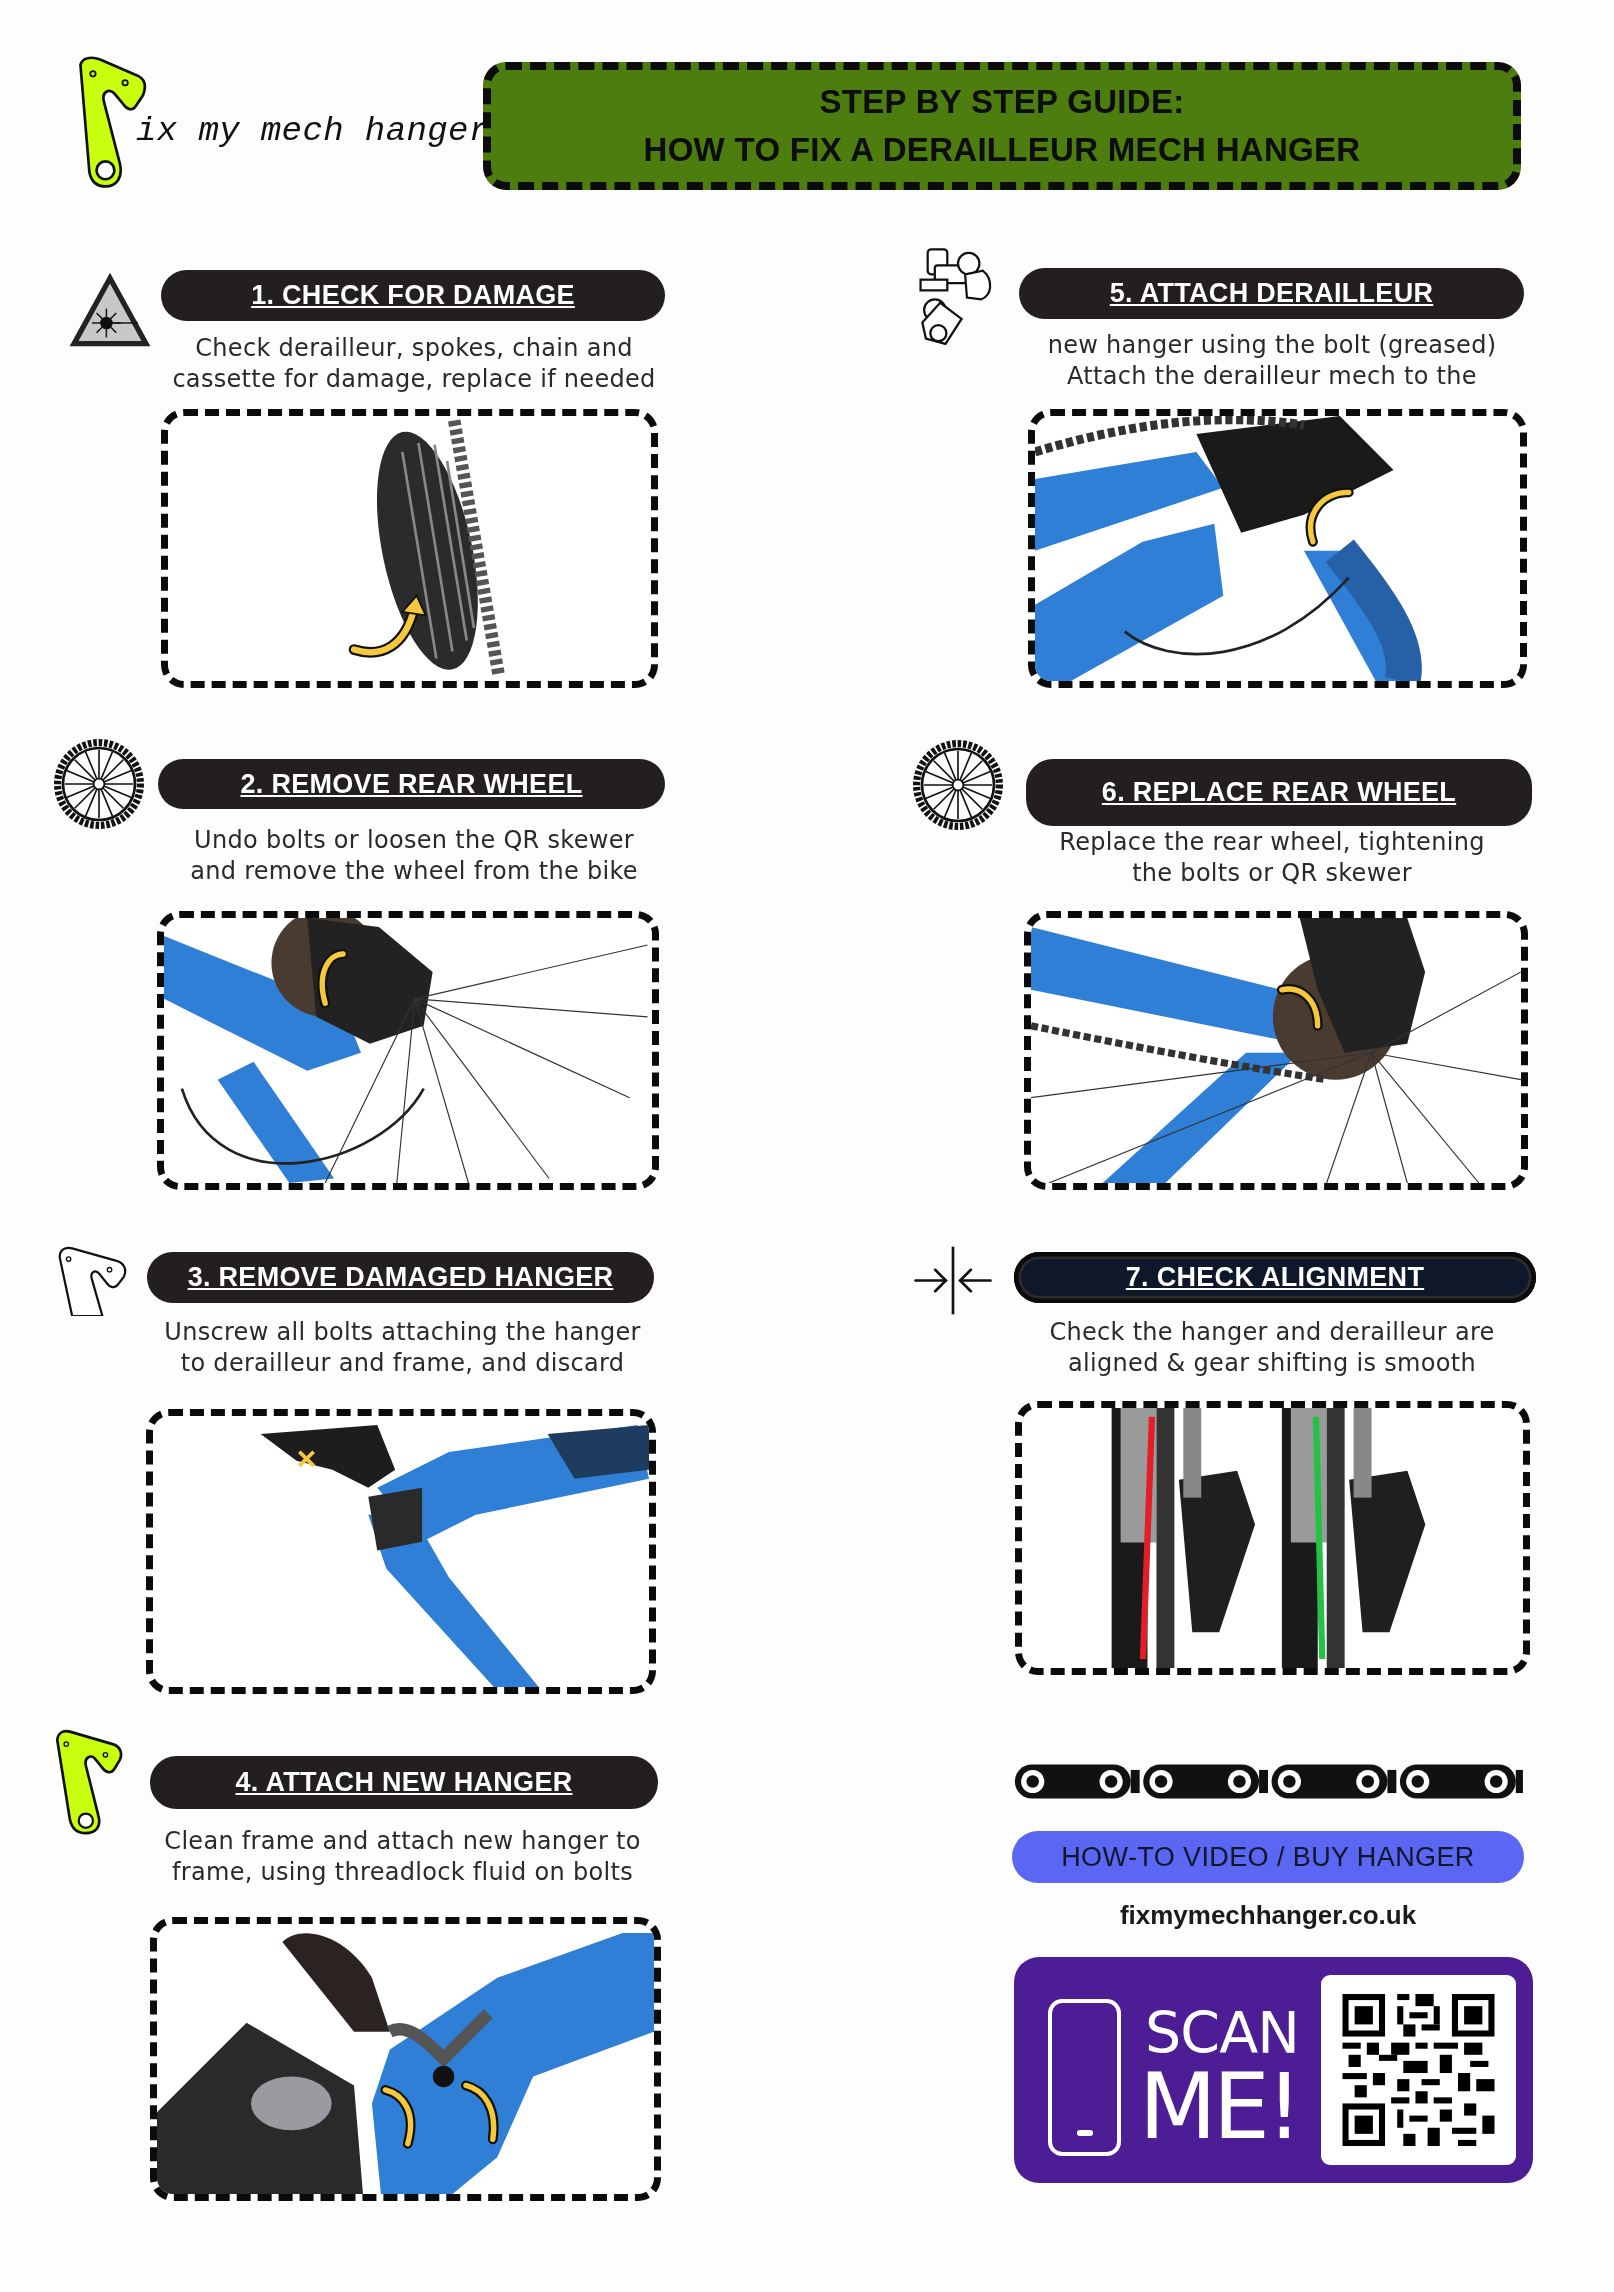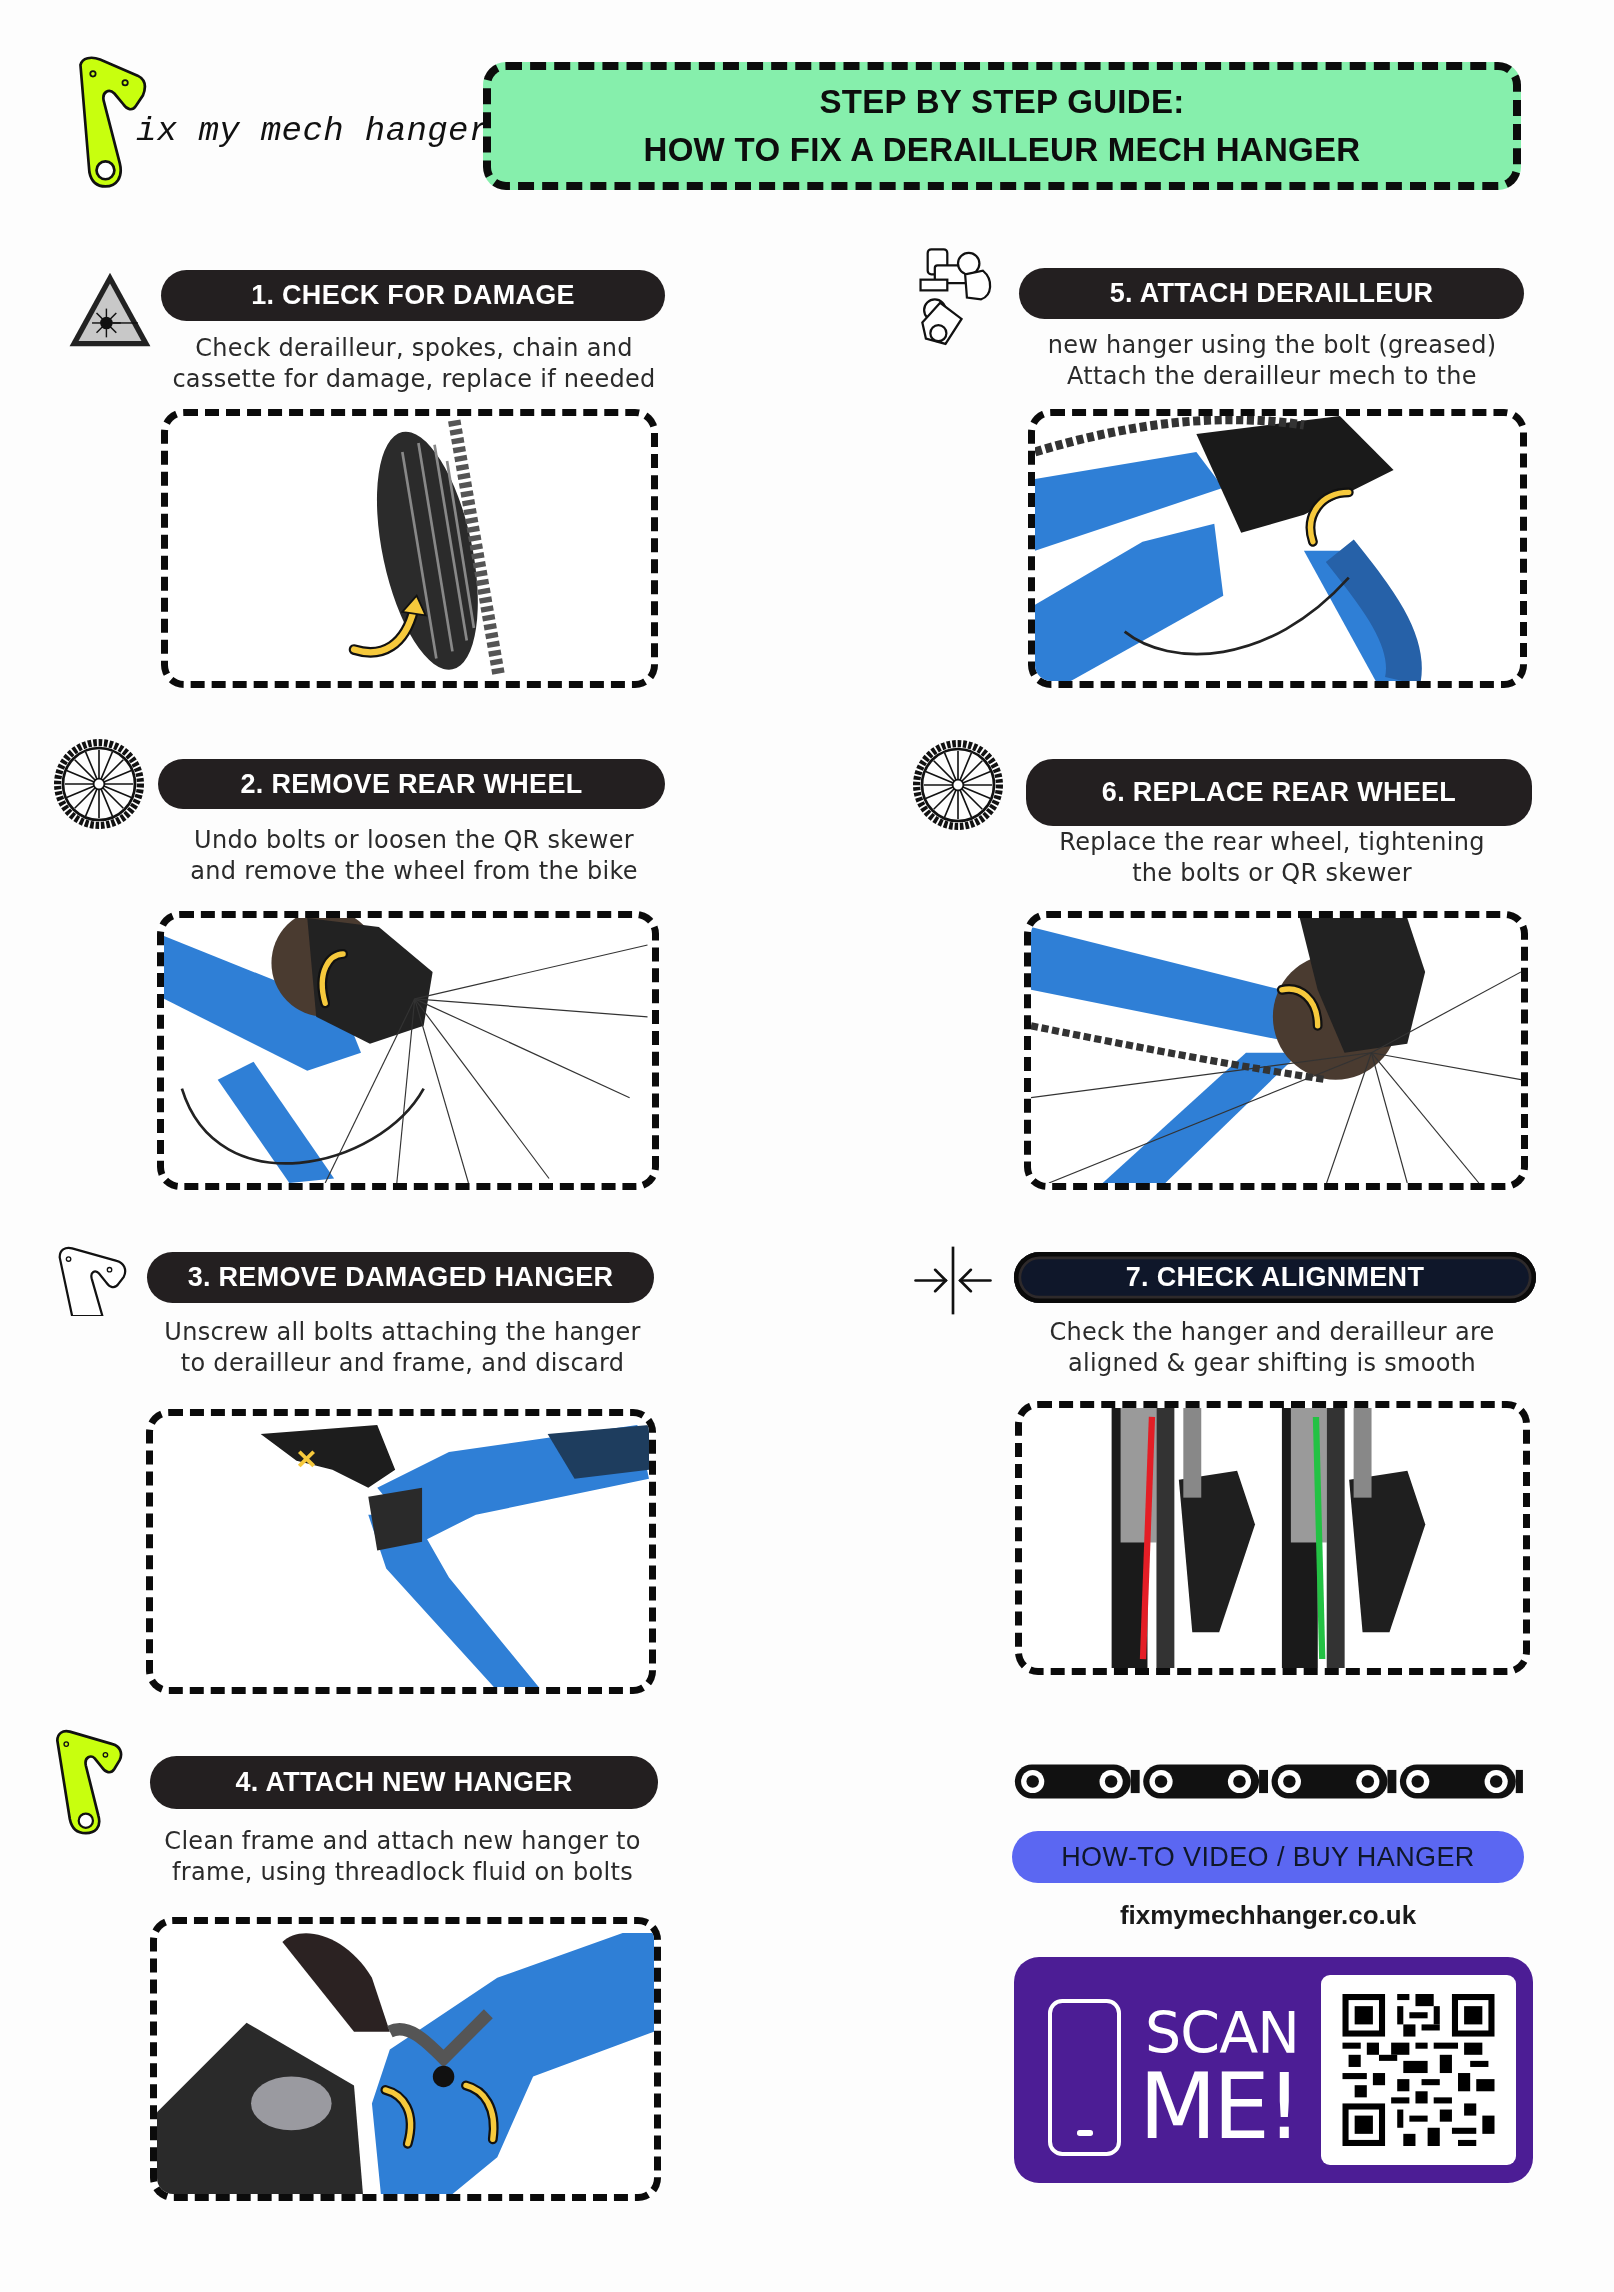--- a/index.html
+++ b/index.html
@@ -16,35 +16,35 @@
   .logo svg { position:absolute; left:0; top:0; }
   .logo-text {
     position:absolute; left:63px; top:56px;
     font-family:Liberation Mono, monospace; font-style:italic;
     font-size:34px; color:#111; letter-spacing:0.4px; white-space:nowrap;
   }
 
   
   .banner {
     left:483px; top:62px; width:1038px; height:128px;
-    background:#86efac; border-radius:23px;
+    background:#4d7c0f; border-radius:23px;
     border:8px dashed #0c0c0c; box-sizing:border-box;
     display:flex; flex-direction:column; align-items:center; justify-content:center;
   }
   .banner span {
     font-family:"Liberation Sans", sans-serif; font-weight:700;
     font-size:33px; color:#0d0d0d; line-height:48px; letter-spacing:0.3px;
   }
 
   
   .pill {
     background:#231f20; color:#fff; border-radius:27px;
     display:flex; align-items:center; justify-content:center;
     font-weight:700; font-size:27px; letter-spacing:0.3px;
-    font-family:"Liberation Sans", sans-serif; white-space:nowrap;
+    font-family:"Liberation Sans", sans-serif; white-space:nowrap;text-decoration:underline;
   }
   .pill.outlined { box-shadow: inset 0 0 0 4.5px #0a0a0a, inset 0 0 0 7.2px #2e2a2b; background:#0f172a; }
   .desc {
     text-align:center; font-size:24px; line-height:31px; color:#2a2a2a;
     font-family:"DejaVu Sans", sans-serif; letter-spacing:0.3px;
   }
 
   
   .frame {
     border:7.2px dashed #0b0b0b; border-radius:23px; box-sizing:border-box;

